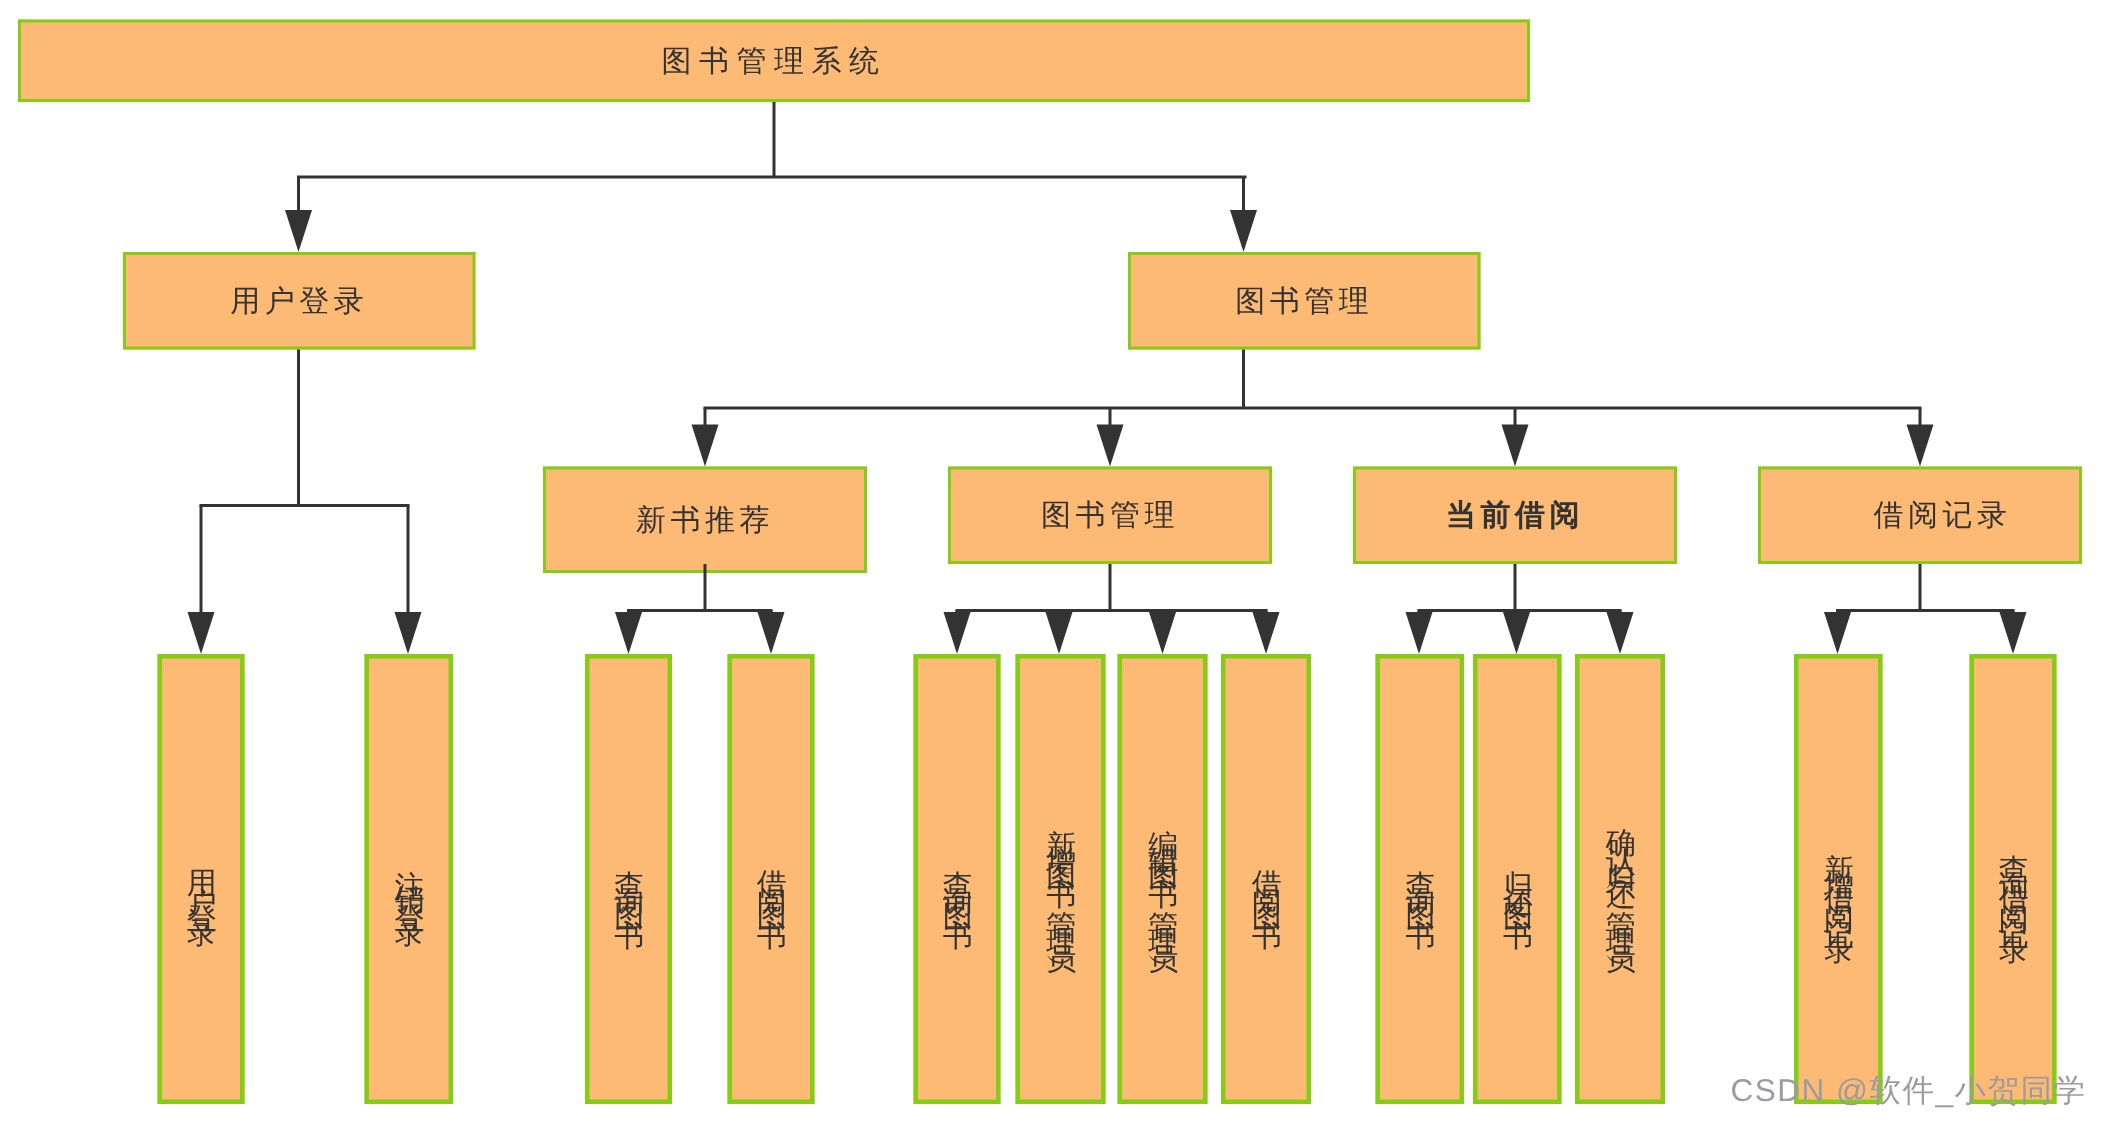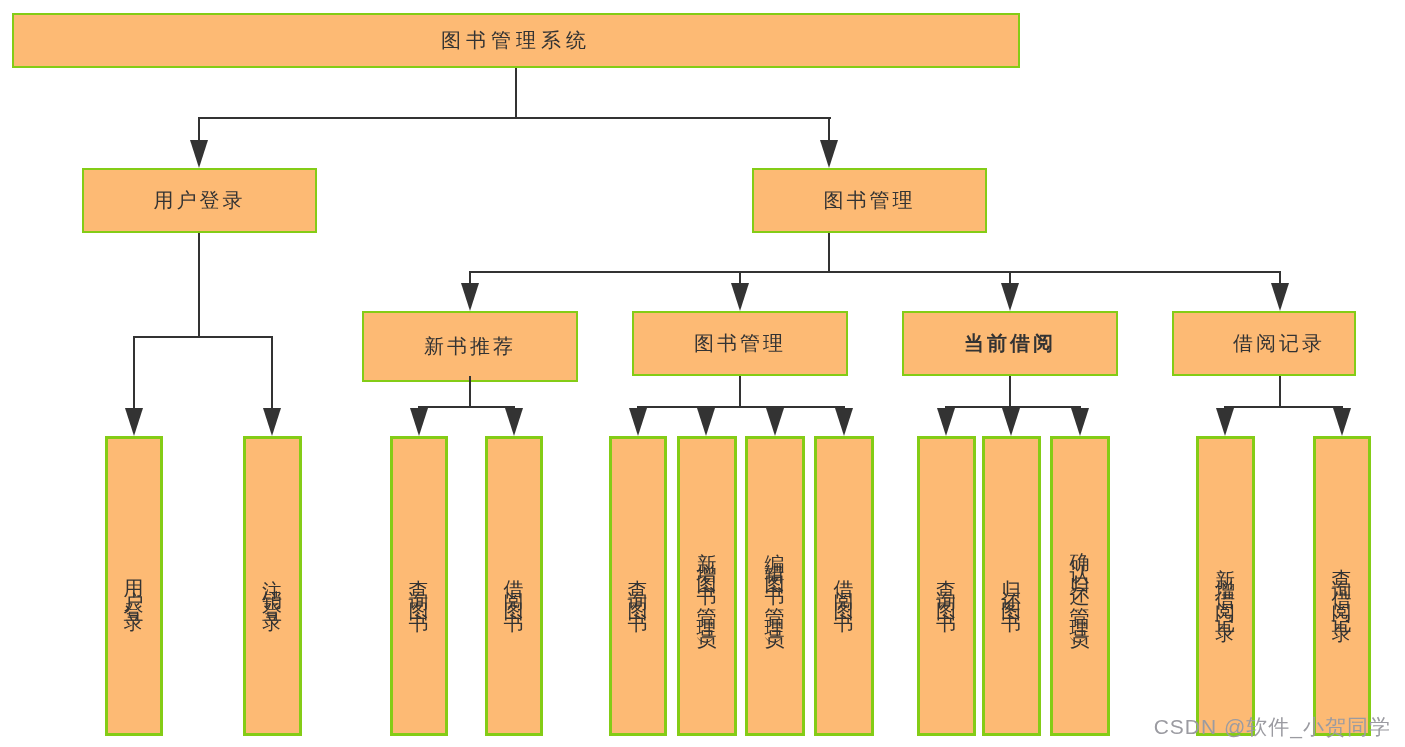--- a/index.html
+++ b/index.html
@@ -105,21 +105,21 @@
   <div class="vline" style="left:739px; top:272px; height:34px;"></div>
   <div class="arrow" style="left:731px; top:283px;"></div>
   <div class="vline" style="left:1009px; top:272px; height:34px;"></div>
   <div class="arrow" style="left:1001px; top:283px;"></div>
   <div class="vline" style="left:1279px; top:272px; height:34px;"></div>
   <div class="arrow" style="left:1271px; top:283px;"></div>
 
   <div class="node" style="left:362px; top:311px; width:216px; height:71px;">新书推荐</div>
   <div class="node" style="left:632px; top:311px; width:216px; height:65px;">图书管理</div>
   <div class="node" style="left:902px; top:311px; width:216px; height:65px;font-weight:bold;">当前借阅</div>
-  <div class="node" style="left:1172px; top:311px; width:184px; height:65px;padding-left:30px;">借阅记录</div>
+  <div class="node" style="left:1172px; top:311px; width:216px; height:65px;padding-left:30px;">借阅记录</div>
 
   <div class="vline" style="left:469px; top:376px; height:31px;"></div>
   <div class="hline" style="left:418px; top:406px; width:97px;"></div>
   <div class="vline" style="left:418px; top:407px; height:23px;"></div>
   <div class="arrow" style="left:410px; top:408px;"></div>
   <div class="vline" style="left:513px; top:407px; height:23px;"></div>
   <div class="arrow" style="left:505px; top:408px;"></div>
 
   <div class="vline" style="left:739px; top:376px; height:31px;"></div>
   <div class="hline" style="left:637px; top:406px; width:208px;"></div>

